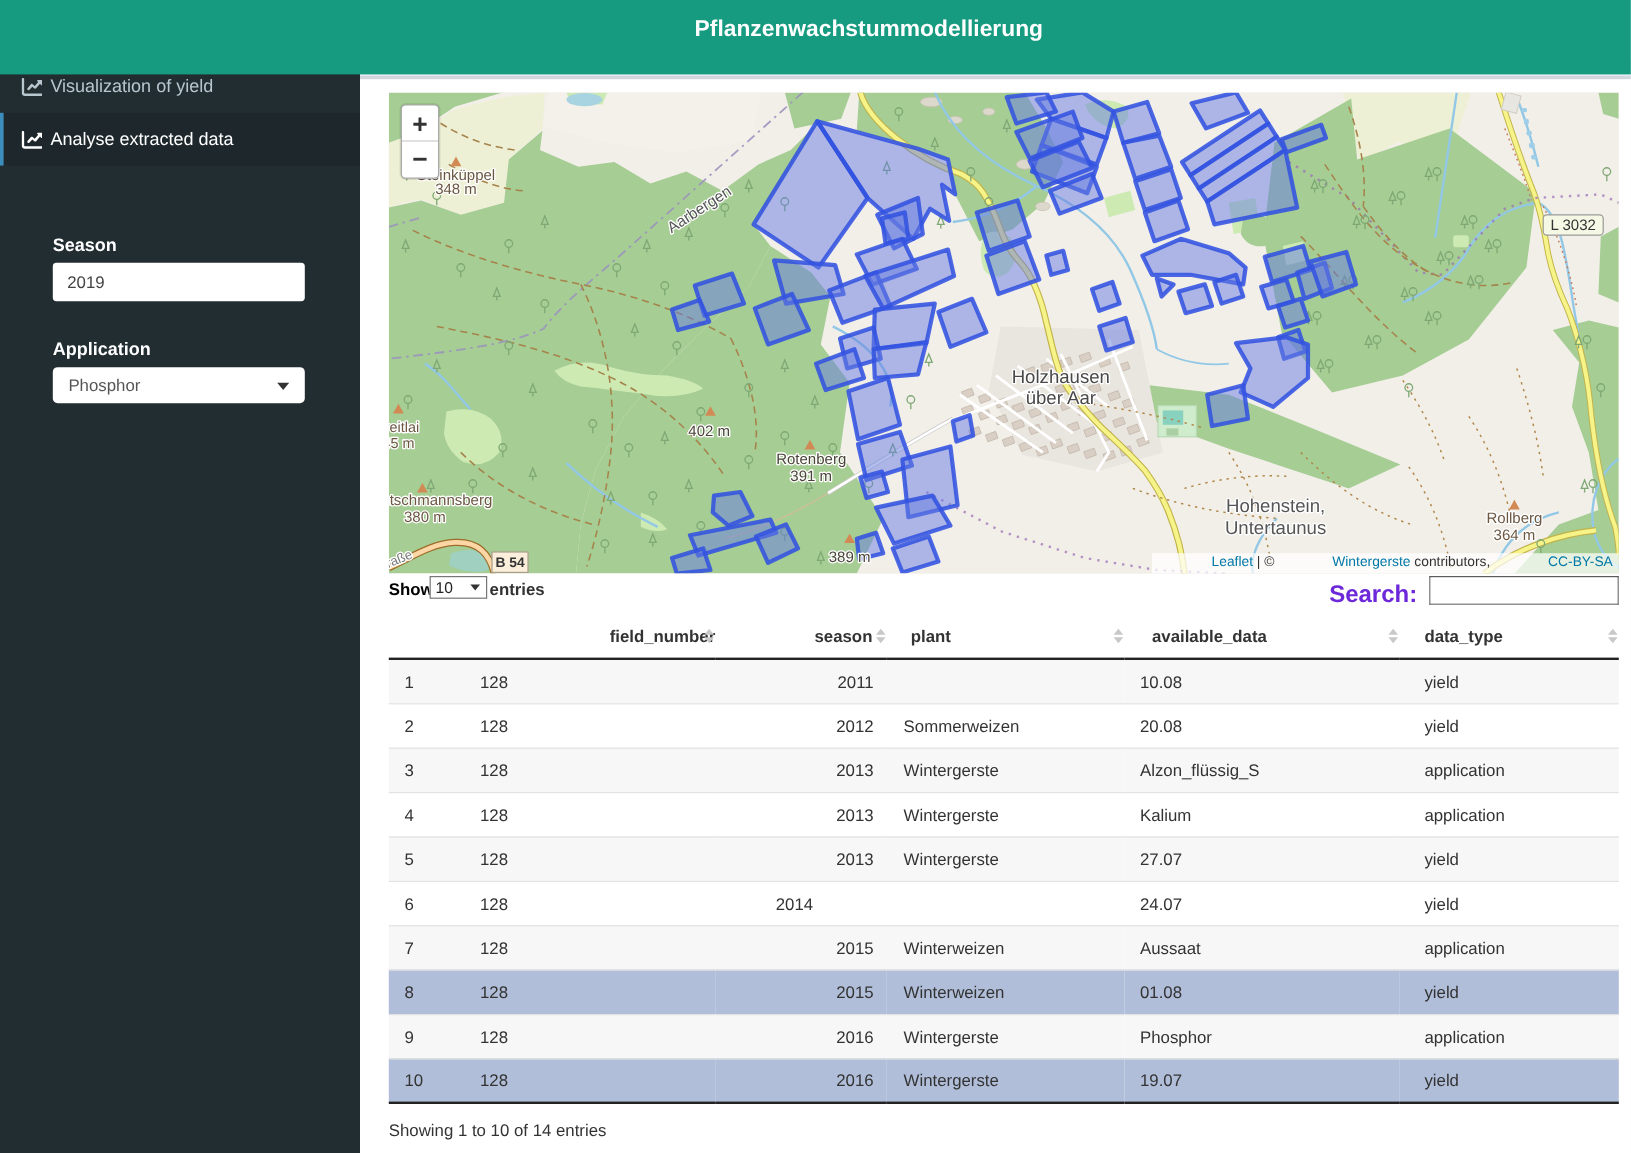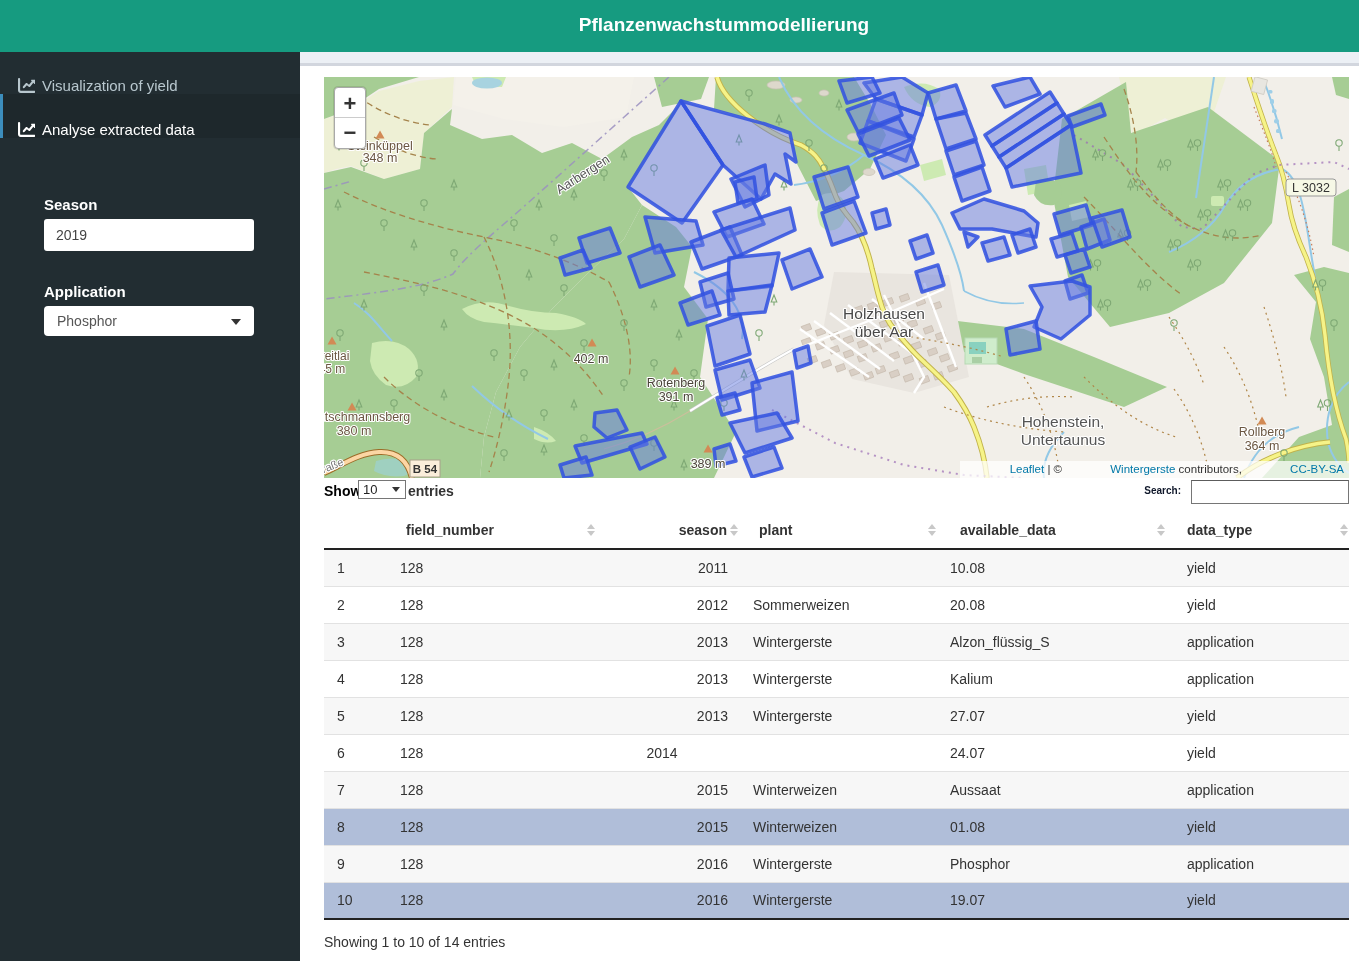--- a/index.html
+++ b/index.html
@@ -1,41 +1,41 @@
 <!DOCTYPE html>
 <html><head>
 <meta charset="utf-8">
 <style>
 * { margin:0; padding:0; box-sizing:border-box; }
 html,body { width:1359px; height:961px; overflow:hidden; font-family:"Liberation Sans",sans-serif; }
-#header { position:absolute; left:0; top:0; width:1359px; height:52px; background:#169b80; z-index:5; }
+#header { position:absolute; left:0; top:0; width:1359px; height:62px; background:#169b80; z-index:5; }
 #title { position:absolute; left:724px; top:25px; transform:translate(-50%,-50%); color:#fff; font-size:19px; font-weight:700; white-space:nowrap; }
 #sidebar { position:absolute; left:0; top:50px; width:300px; height:911px; background:#222d32; z-index:4; }
-.menu-item { position:relative; height:44px; display:flex; align-items:flex-end; color:#b8c7ce; font-size:15px; border-left:3px solid transparent; }
+.menu-item { position:relative; height:44px; display:flex; align-items:center; color:#b8c7ce; font-size:15px; border-left:3px solid transparent; }
 .menu-item.active { background:#1e282c; color:#fff; border-left:3px solid #3c8dbc; }
 .menu-item svg { margin-left:15px; margin-right:7px; flex:none; }
 .side-label { position:absolute; left:44px; color:#fff; font-size:15px; font-weight:700; }
 #season-input { position:absolute; left:44px; top:169px; width:210px; height:32px; background:#fff; border:none; border-radius:3px; font-size:14px; color:#444; padding-left:12px; line-height:32px; }
 #app-select { position:absolute; left:44px; top:256px; width:210px; height:30px; background:#fff; border-radius:4px; font-size:14px; color:#555; padding-left:13px; line-height:30px; }
 #app-select .caret { position:absolute; right:13px; top:13px; width:0; height:0; border-left:5px solid transparent; border-right:5px solid transparent; border-top:6px solid #333; }
 #content { position:absolute; left:300px; top:50px; width:1059px; height:911px; background:#ecf0f5; }
 #box { position:absolute; left:0; top:13px; right:0; bottom:0; background:#fff; border-top:3px solid #d2d6de; padding:11px 10px 0 24px; }
 #map { position:relative; width:1025px; height:401px; overflow:hidden; background:#f2efe9; }
 #zoomctl { position:absolute; left:10px; top:10px; width:32px; height:62px; background:#fff; border:1px solid #a9a9a9; border-radius:4px; box-shadow:0 0 0 1px rgba(0,0,0,0.1); z-index:3; }
 #zoomctl .zb { width:30px; height:30px; text-align:center; font-size:22px; font-weight:700; color:#333; line-height:30px; }
 #zoomctl .zb:first-child { border-bottom:1px solid #ccc; line-height:32px; }
 #attrib { position:absolute; right:0; bottom:0; background:rgba(255,255,255,0.72); font-size:11.5px; color:#333; padding:0 5px; line-height:17px; z-index:3; white-space:nowrap; }
 #attrib a { color:#0078A8; text-decoration:none;margin-left:45px; }
 
 #dt-controls { position:relative; height:28px; margin-top:2px; }
 #show-lbl { position:absolute; left:0px; top:3px; font-size:14px; font-weight:700; color:#000000; }
 #entries-lbl { position:absolute; left:84px; top:3px; font-size:14px; font-weight:700; color:#333; }
 #len-select { position:absolute; left:34px; top:0px; width:48px; height:19px; background:#fff; border:1px solid #767676; font-size:13px; color:#222; padding-left:4px; line-height:17px; }
 #len-select .caret { position:absolute; right:5px; top:6px; width:0; height:0; border-left:4px solid transparent; border-right:4px solid transparent; border-top:5px solid #333; }
-#search-lbl { position:absolute; right:168px; top:5px; font-size:10px; font-weight:700; color:#0f172a; }
+#search-lbl { position:absolute; right:168px; top:5px; font-size:20px; font-weight:700; color:#6d28d9; }
 #search-box { position:absolute; right:0; top:0; width:158px; height:24px; background:#fff; border:1px solid #767676; border-top-color:#5c5c5c; }
 
 table { border-collapse:collapse; table-layout:fixed; width:1025px; margin-top:3px; font-size:14px; color:#333; }
 thead th { font-weight:700; text-align:left; height:38px; vertical-align:middle; border-bottom:2px solid #222; position:relative; }
 tbody td { height:37px; vertical-align:middle; border-top:1px solid #e2e2e2; }
 tbody tr:first-child td { border-top:none; }
 tbody tr.odd { background:#f7f7f7; }
 tbody tr.sel { background:#b0bed9; }
 tbody { border-bottom:2px solid #222; }
 .sorter { position:absolute; right:1px; top:50%; transform:translateY(-50%); width:9px; }
@@ -429,21 +429,21 @@
           <col style="width:66px">
           <col style="width:206px">
           <col style="width:143px">
           <col style="width:198px">
           <col style="width:229px">
           <col style="width:183px">
         </colgroup>
     <thead>
           <tr>
       <th></th>
-      <th style="padding-left:16px;">field_number<span class="sorter">
+      <th style="padding-left:16px;text-align:right;">field_number<span class="sorter">
                 <b class="up"></b>
                 <b class="dn"></b>
               </span></th>
       <th style="text-align:right;padding-right:12px;">season<span class="sorter">
                 <b class="up"></b>
                 <b class="dn"></b>
               </span></th>
       <th style="padding-left:20px;">plant<span class="sorter">
                 <b class="up"></b>
                 <b class="dn"></b>

